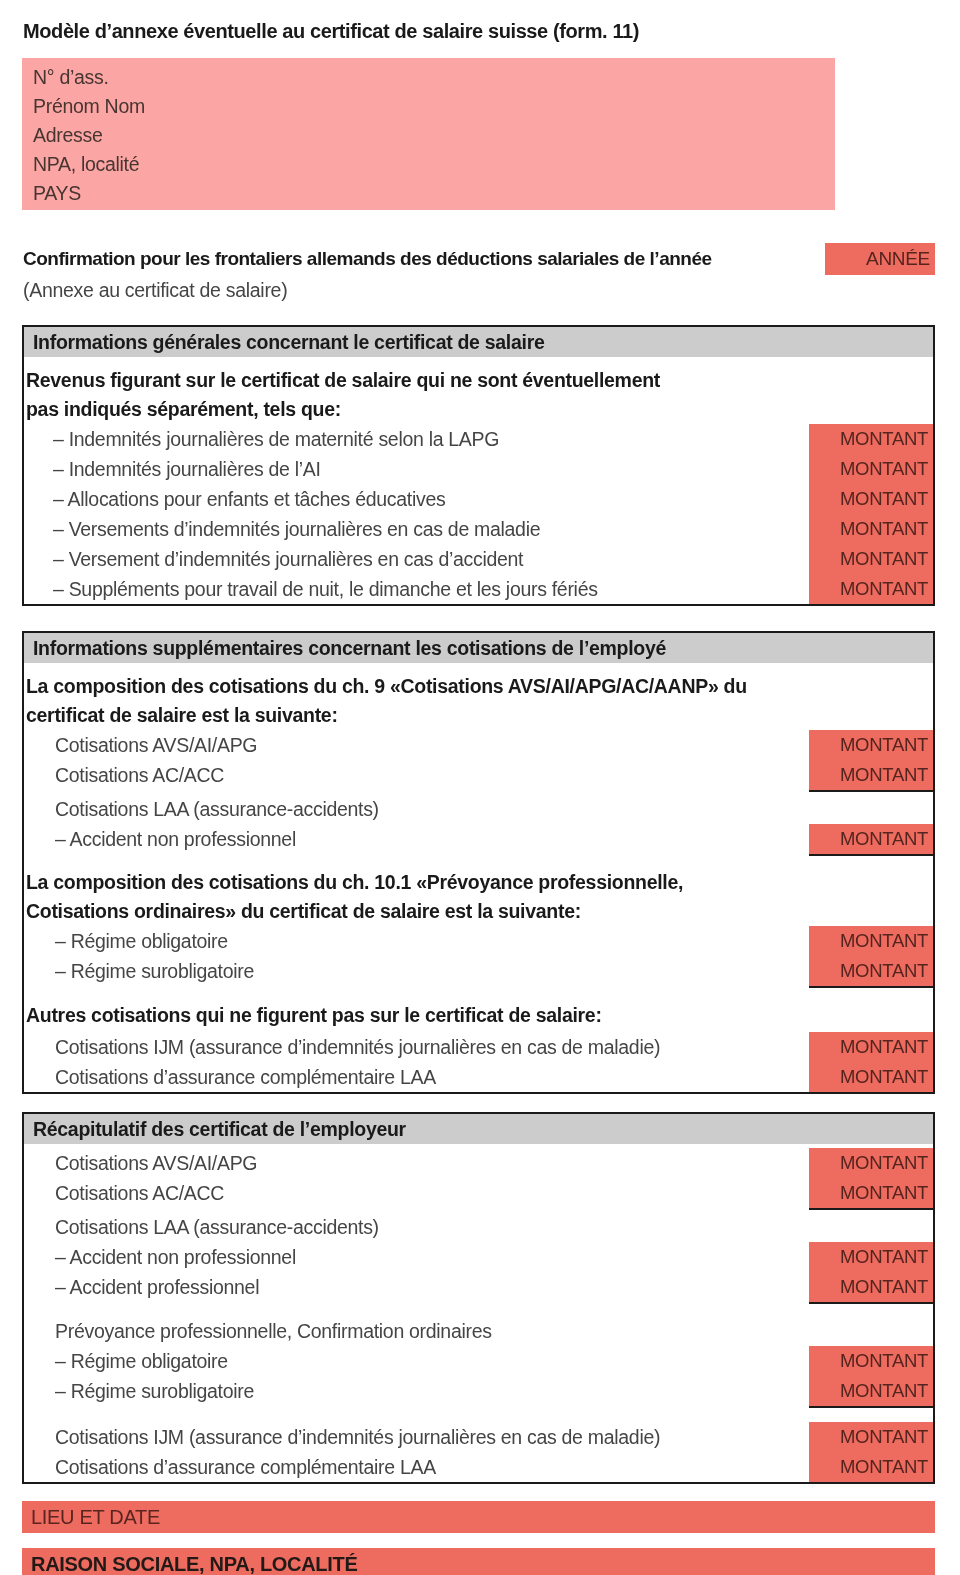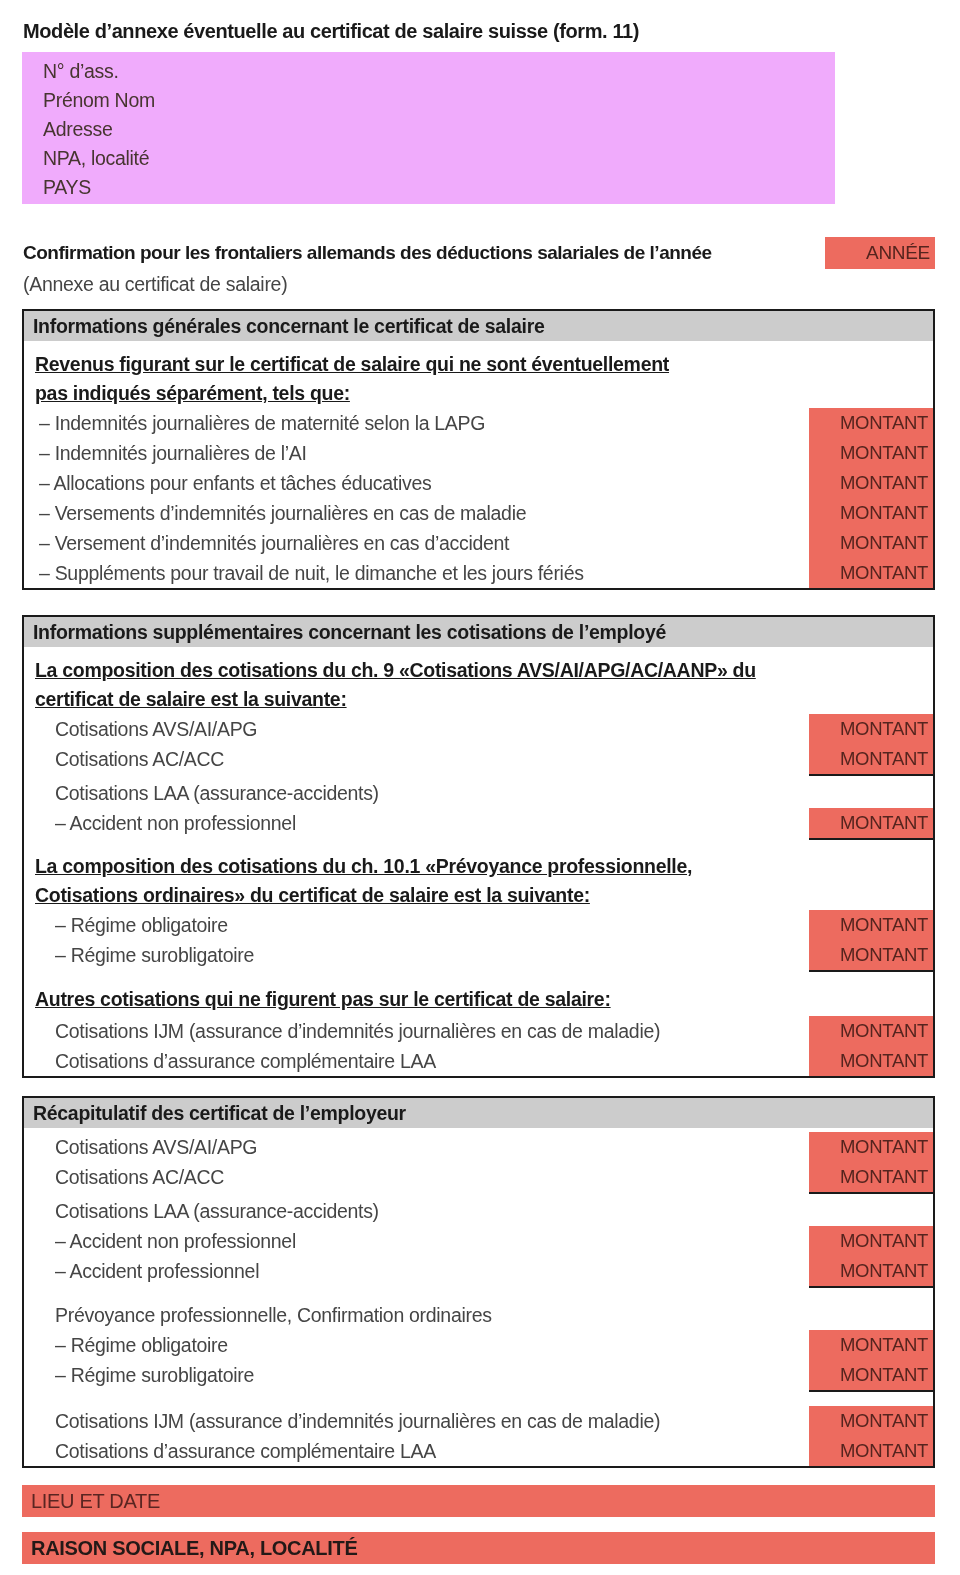--- a/index.html
+++ b/index.html
@@ -11,23 +11,23 @@
     color:#1a1a1a;
     letter-spacing:-0.3px;
     overflow:hidden;
   }
   .doc-title {
     margin:0 0 0 23px; padding-top:19px;
     font-size:20px; font-weight:bold; line-height:25px;
     letter-spacing:-0.4px; white-space:nowrap;
   }
   .addr-box {
-    margin:8px 0 0 22px; width:813px; height:152px;
-    background:#f0abfc; box-sizing:border-box;
-    padding:5px 0 0 21px;
+    margin:14px 0 0 22px; width:813px; height:152px;
+    background:#fca5a5; box-sizing:border-box;
+    padding:5px 0 0 11px;
   }
   .addr-line { font-size:19.5px; line-height:29px; color:#473530; white-space:nowrap; }
 
   .confirm-row {
     margin:33px 0 0 23px; width:912px; height:32px;
     display:flex; align-items:center;
   }
   .confirm-title {
     font-size:19px; font-weight:bold; letter-spacing:-0.5px;
     white-space:nowrap; line-height:24px;
@@ -41,37 +41,37 @@
   }
   .confirm-sub {
     margin:2px 0 0 23px; font-size:19.5px; line-height:26px; color:#454545; white-space:nowrap;
   }
 
   .section {
     margin-left:22px; width:913px;
     border:2px solid #1a1a1a; box-sizing:border-box;
     background:#ffffff;
   }
-  .sec1 { margin-top:12px; }
+  .sec1 { margin-top:22px; }
   .sec2 { margin-top:25px; }
   .sec3 { margin-top:18px; }
   .section-header {
     height:30px; line-height:30px; background:#CCCCCC;
     padding-left:9px; font-size:19.5px; font-weight:bold; white-space:nowrap;
   }
   .intro {
-    margin-top:9px; padding-left:11px;
-    font-size:19.5px; font-weight:bold; line-height:29px; white-space:nowrap;text-decoration:underline;
+    margin-top:9px; padding-left:2px;
+    font-size:19.5px; font-weight:bold; line-height:29px; white-space:nowrap;
   }
   .intro.mt13 { margin-top:13px; }
   .intro.mt12 { margin-top:12px; }
 
   .row {
     display:flex; align-items:flex-start;
-    height:30px; padding-left:15px;
+    height:30px; padding-left:29px;
   }
   .row.indent { padding-left:31px; }
   .row .lbl {
     font-size:19.5px; line-height:30px; color:#454545; white-space:nowrap;
   }
   .row .amt {
     margin-left:auto; width:124px; height:30px;
     background:#ED6B5F; box-sizing:border-box;
     display:flex; align-items:center; justify-content:flex-end;
     padding-right:5px;

